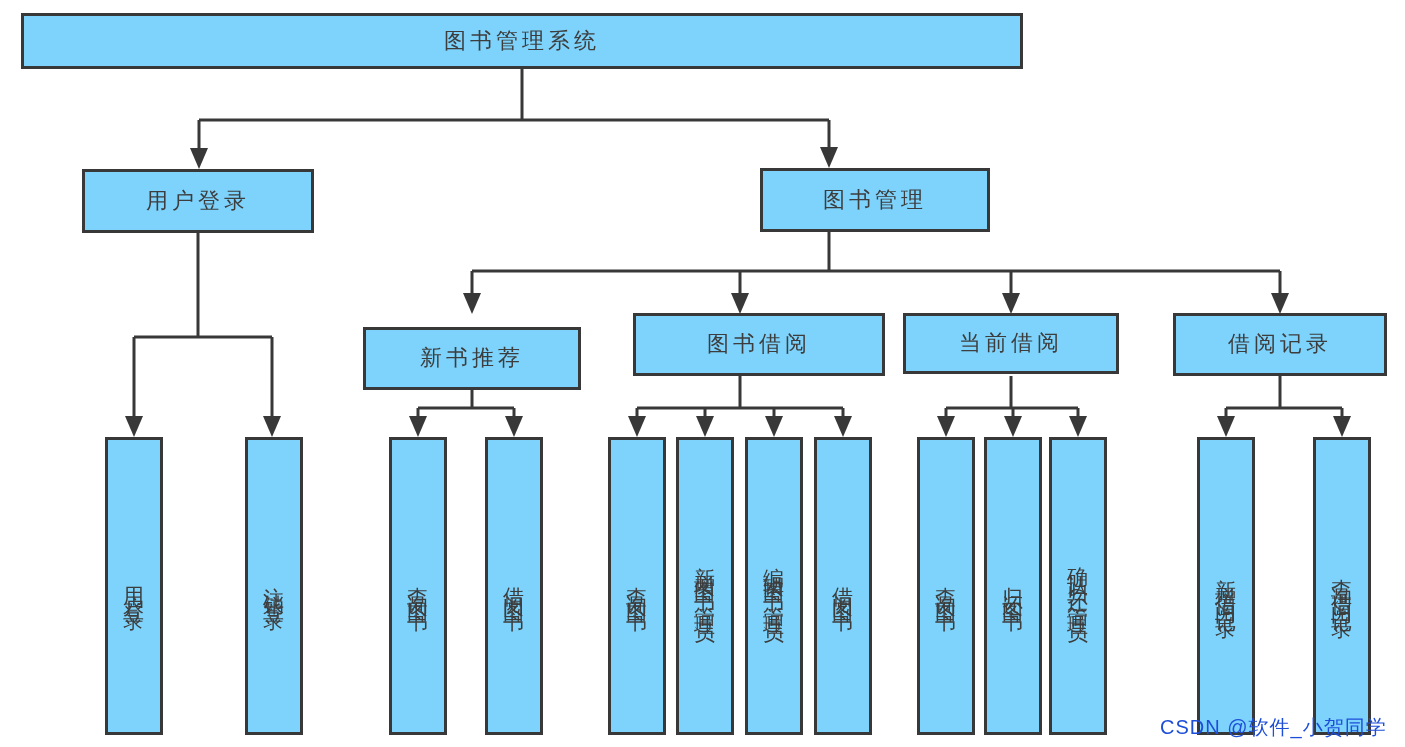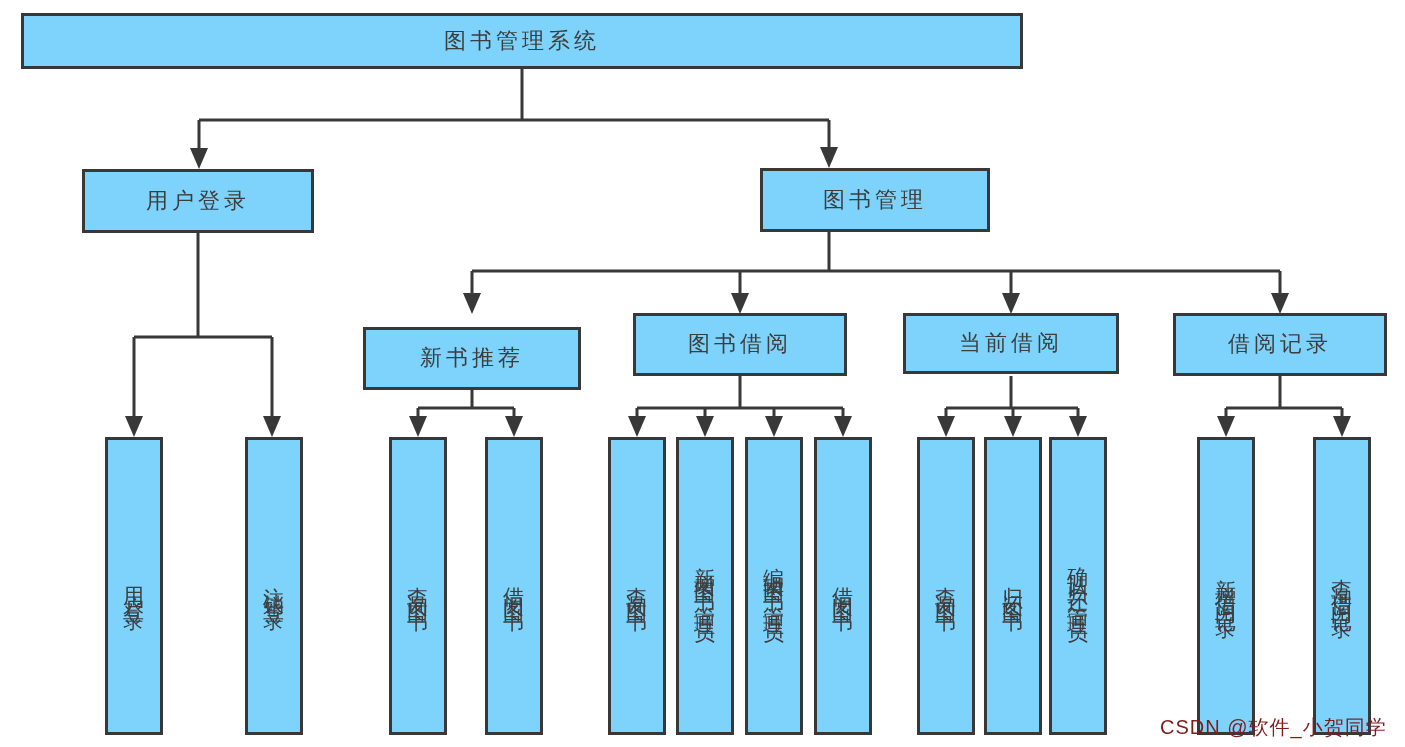--- a/index.html
+++ b/index.html
@@ -43,21 +43,21 @@
     font-size: 21px;
     letter-spacing: 8px;
     white-space: normal;
   }
   .watermark {
     position: absolute;
     left: 1160px;
     top: 714px;
     font-size: 20px;
     letter-spacing: 1px;
-    color: #7f1d1d;
+    color: #1d4ed8;
     z-index: 5;
     white-space: nowrap;
   }
 </style>
 </head>
 <body>
 
 <div id="stage">
 
   <svg id="connectors" viewBox="0 0 1405 747" xmlns="http://www.w3.org/2000/svg">
@@ -107,21 +107,21 @@
   <div class="node" style="left:82px; top:169px; width:232px; height:64px;">
     <span>用户登录</span>
   </div>
   <div class="node" style="left:712px; top:168px; width:230px; height:64px;margin-left:48px;">
     <span>图书管理</span>
   </div>
 
   <div class="node" style="left:363px; top:313px; width:218px; height:63px;margin-top:14px;">
     <span>新书推荐</span>
   </div>
-  <div class="node" style="left:633px; top:313px; width:214px; height:63px;">
+  <div class="node" style="left:633px; top:313px; width:252px; height:63px;">
     <span>图书借阅</span>
   </div>
   <div class="node" style="left:903px; top:313px; width:216px; height:61px;">
     <span>当前借阅</span>
   </div>
   <div class="node" style="left:1173px; top:313px; width:214px; height:63px;">
     <span>借阅记录</span>
   </div>
 
   <div class="node leaf" style="left:105px; top:437px; width:58px; height:298px;">

